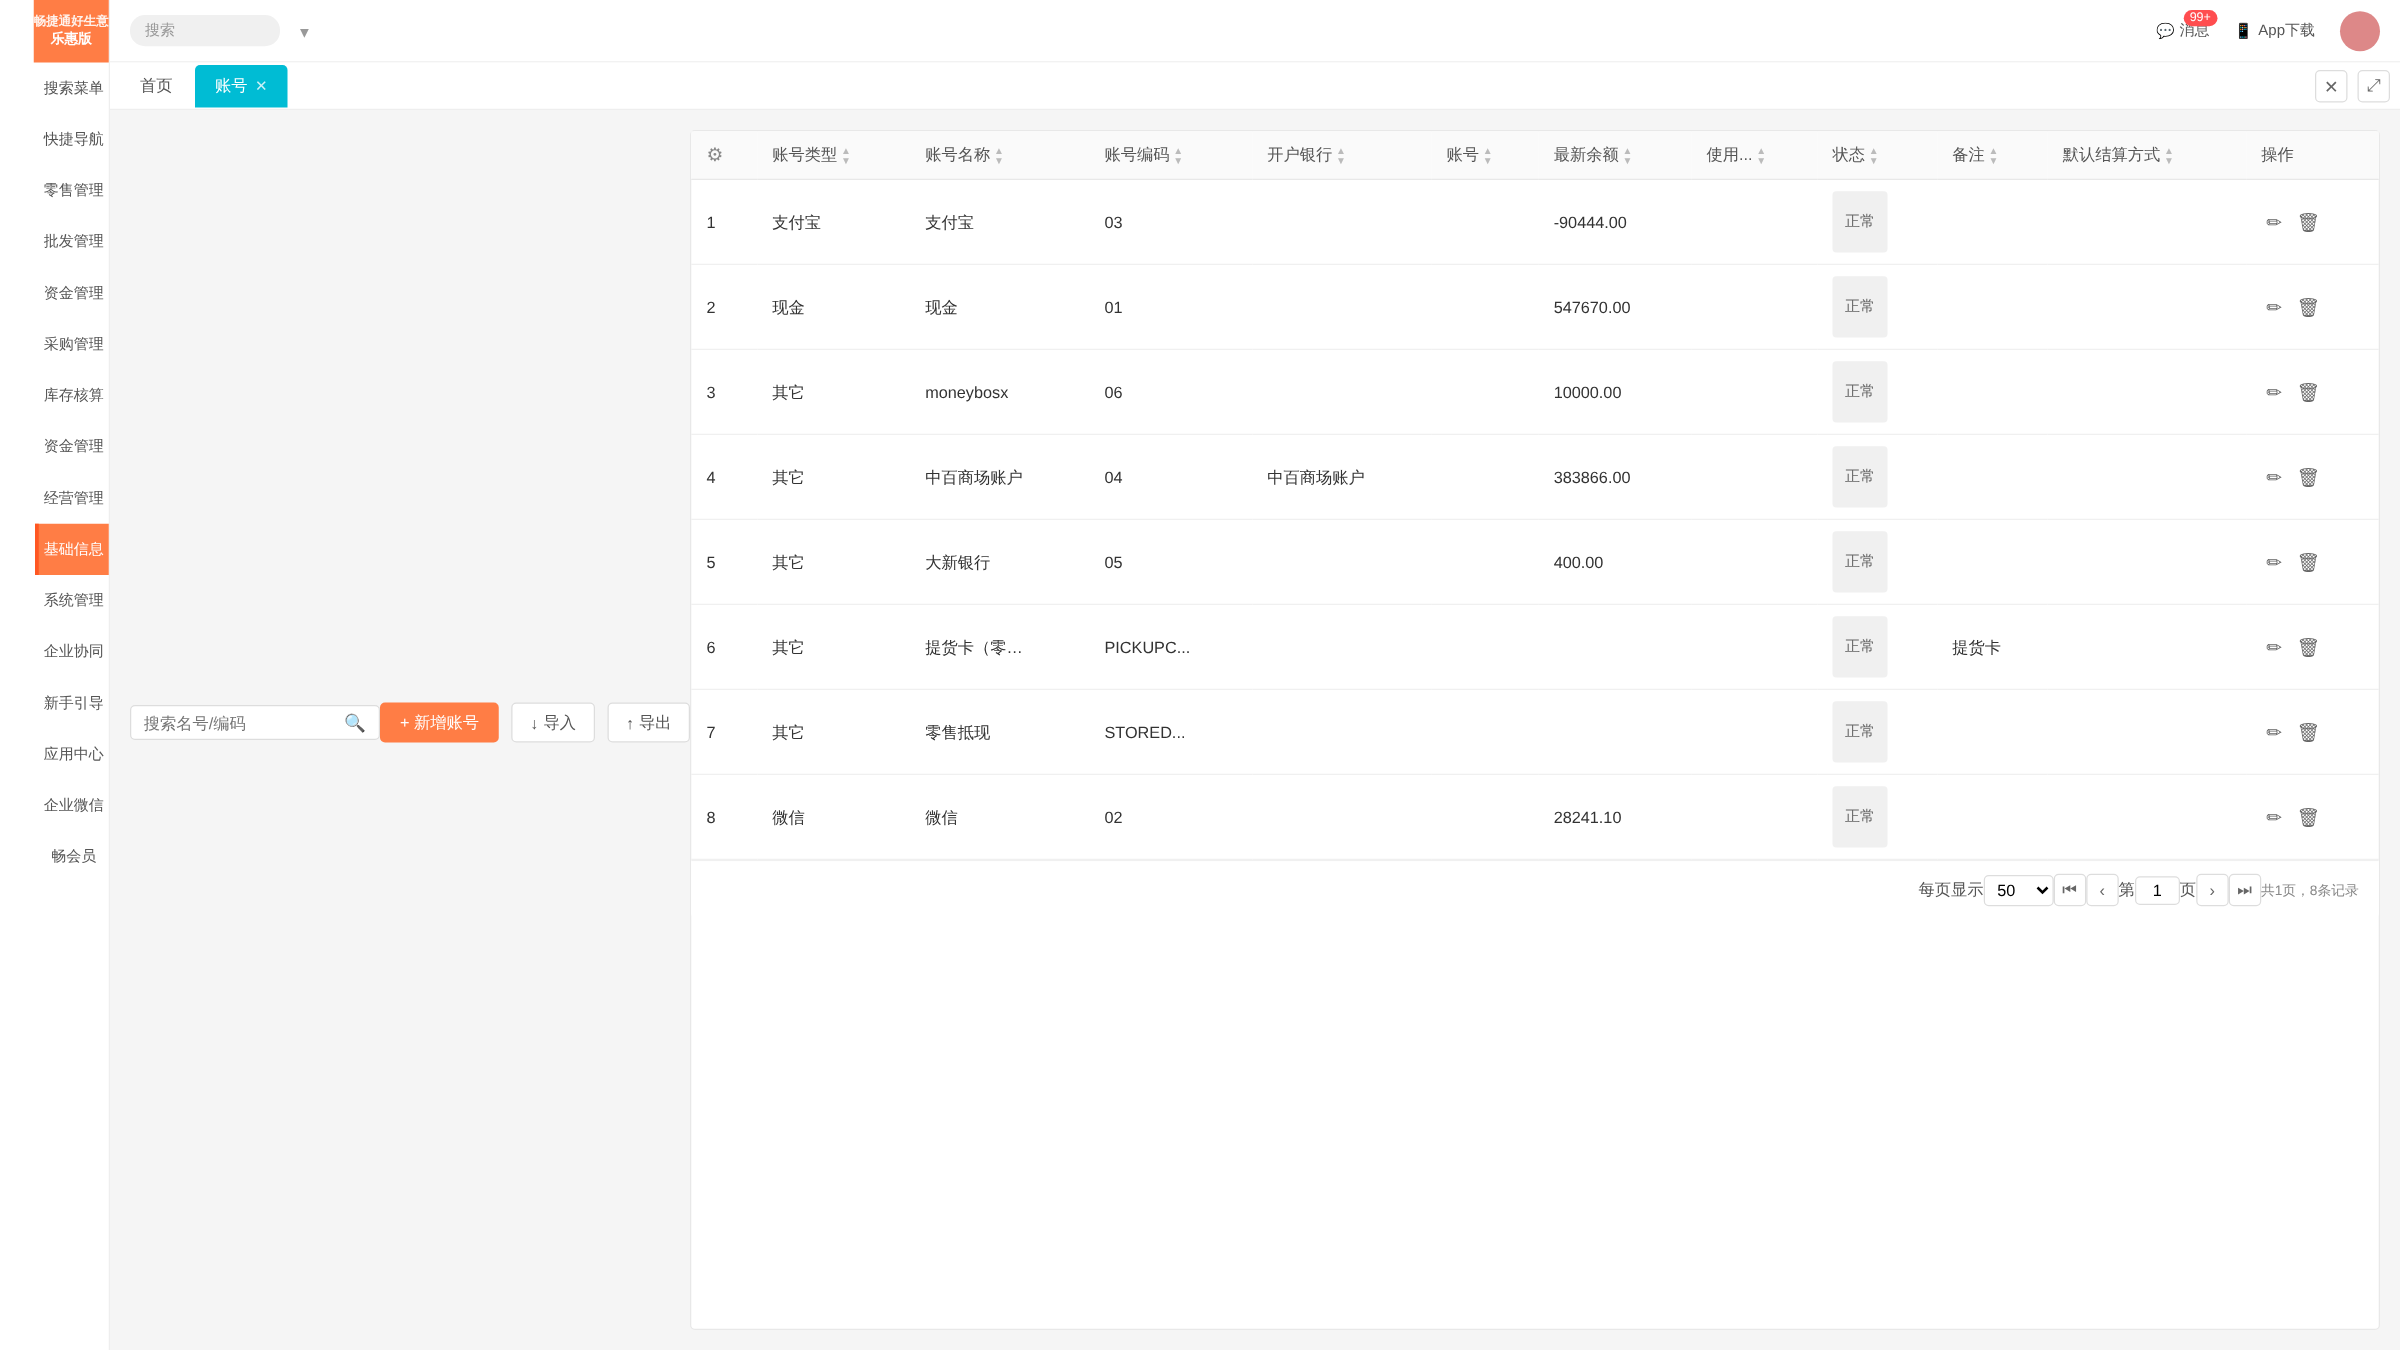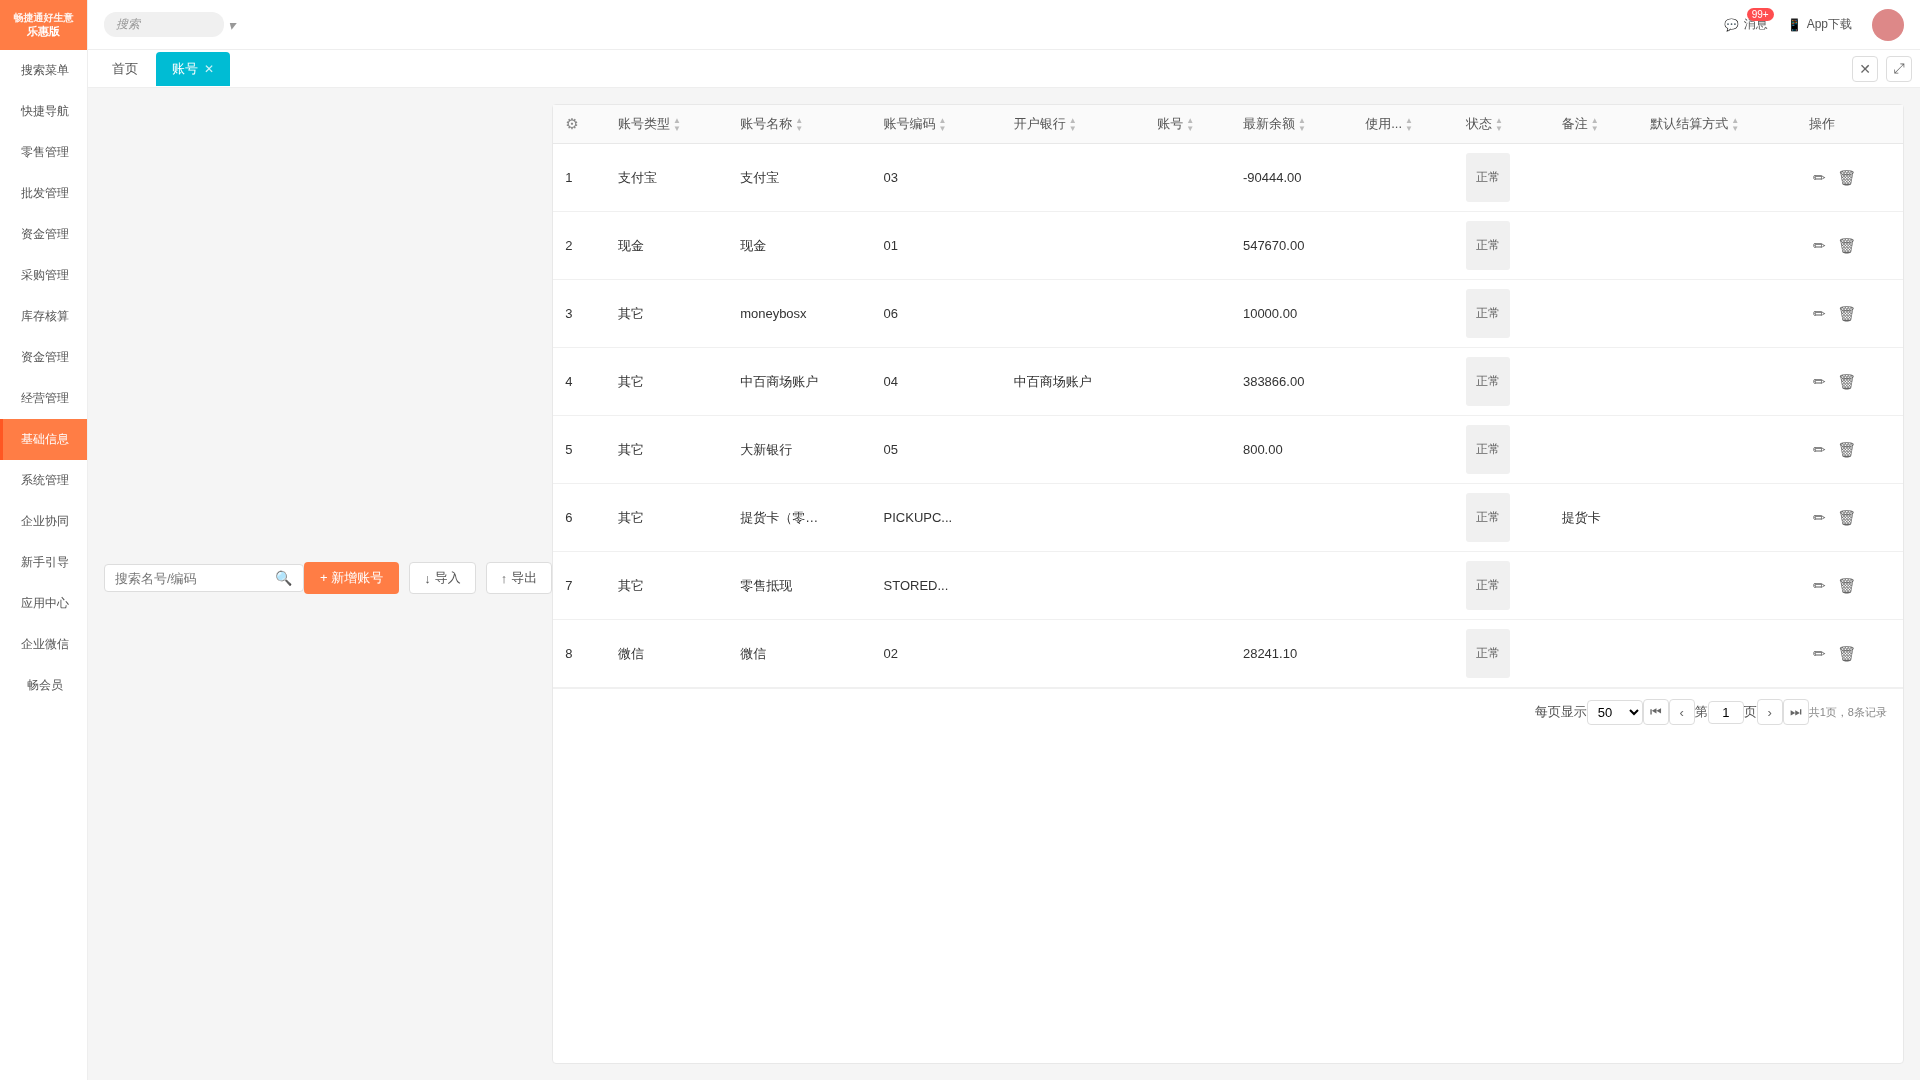--- a/index.html
+++ b/index.html
@@ -6,20 +6,21 @@
     body { font-family: "Microsoft YaHei", "PingFang SC", sans-serif; font-size: 13px; background: #f5f5f5; display: flex; height: 1080px; width: 1920px; overflow: hidden; }
 
     
     .sidebar {
       width: 88px;
       background: #fff;
       display: flex;
       flex-direction: column;
       border-right: 1px solid #eee;
       flex-shrink: 0;
+      align-items: flex-end;
     }
     .sidebar-logo {
       background: #ff7d45;
       height: 50px;
       display: flex;
       align-items: center;
       justify-content: center;
       color: white;
       font-size: 12px;
       font-weight: bold;
@@ -67,22 +68,21 @@
       display: flex;
       align-items: center;
       justify-content: space-between;
       padding: 0 16px;
       border-bottom: 1px solid #eee;
       flex-shrink: 0;
     }
     .top-header-left {
       display: flex;
       align-items: center;
-      gap: 4px;
-      font-style: italic;
+      gap: 16px;
     }
     .search-box-top {
       background: #f0f0f0;
       border-radius: 12px;
       padding: 4px 12px;
       font-size: 12px;
       color: #999;
       width: 120px;
     }
     .dropdown-arrow {
@@ -539,21 +539,21 @@
       <button class="action-btn" title="删除">🗑</button>
     </td>
   </tr>
             <tr>
     <td>5</td>
     <td>其它</td>
     <td>大新银行</td>
     <td>05</td>
     <td></td>
     <td></td>
-    <td>800.00</td>
+    <td>400.00</td>
     <td></td>
     <td><span class="status-badge">正常</span></td>
     <td></td>
     <td></td>
     <td>
       <button class="action-btn" title="编辑">✏</button>
       <button class="action-btn" title="删除">🗑</button>
     </td>
   </tr>
             <tr>

